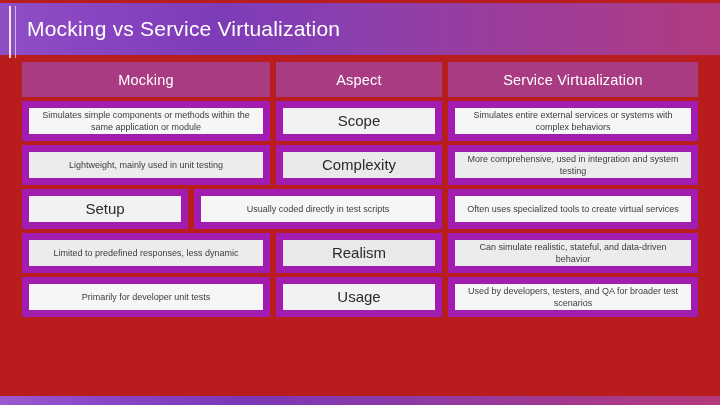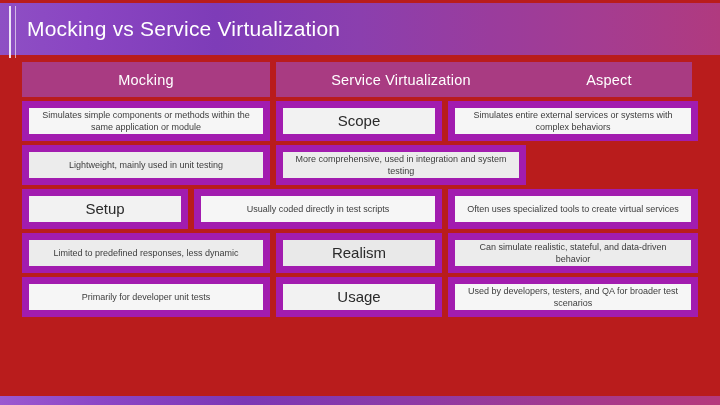--- a/index.html
+++ b/index.html
@@ -148,44 +148,47 @@
     <div class="accent-line l2"></div>
   </div>
   <div class="slide-title">Mocking vs Service Virtualization</div>
 
   <div class="table">
 
     <div class="row row-head">
       <div class="cell col-1">
         <span class="cell-text">Mocking</span>
       </div>
+      <div class="cell col-2">
+        <span class="cell-text">Aspect</span>
+      </div>
       <div class="cell col-3">
         <span class="cell-text">Service Virtualization</span>
       </div>
-      <div class="cell col-2">
-        <span class="cell-text">Aspect</span>
-      </div>
     </div>
 
     <div class="row row-body tint-a">
       <div class="cell col-1">
         <span class="cell-text">Simulates simple components or methods within the same application or module</span>
       </div>
       <div class="cell col-2">
         <span class="cell-text">Scope</span>
       </div>
       <div class="cell col-3">
         <span class="cell-text">Simulates  entire external services or systems with complex behaviors</span>
       </div>
     </div>
 
     <div class="row row-body tint-b">
       <div class="cell col-1">
         <span class="cell-text">Lightweight, mainly used in unit testing</span>
       </div>
+      <div class="cell col-2">
+        <span class="cell-text">Complexity</span>
+      </div>
       <div class="cell col-3">
         <span class="cell-text">More comprehensive, used in integration and system testing</span>
       </div>
     </div>
 
     <div class="row row-body tint-a">
       <div class="cell col-2">
         <span class="cell-text">Setup</span>
       </div>
       <div class="cell col-1">

